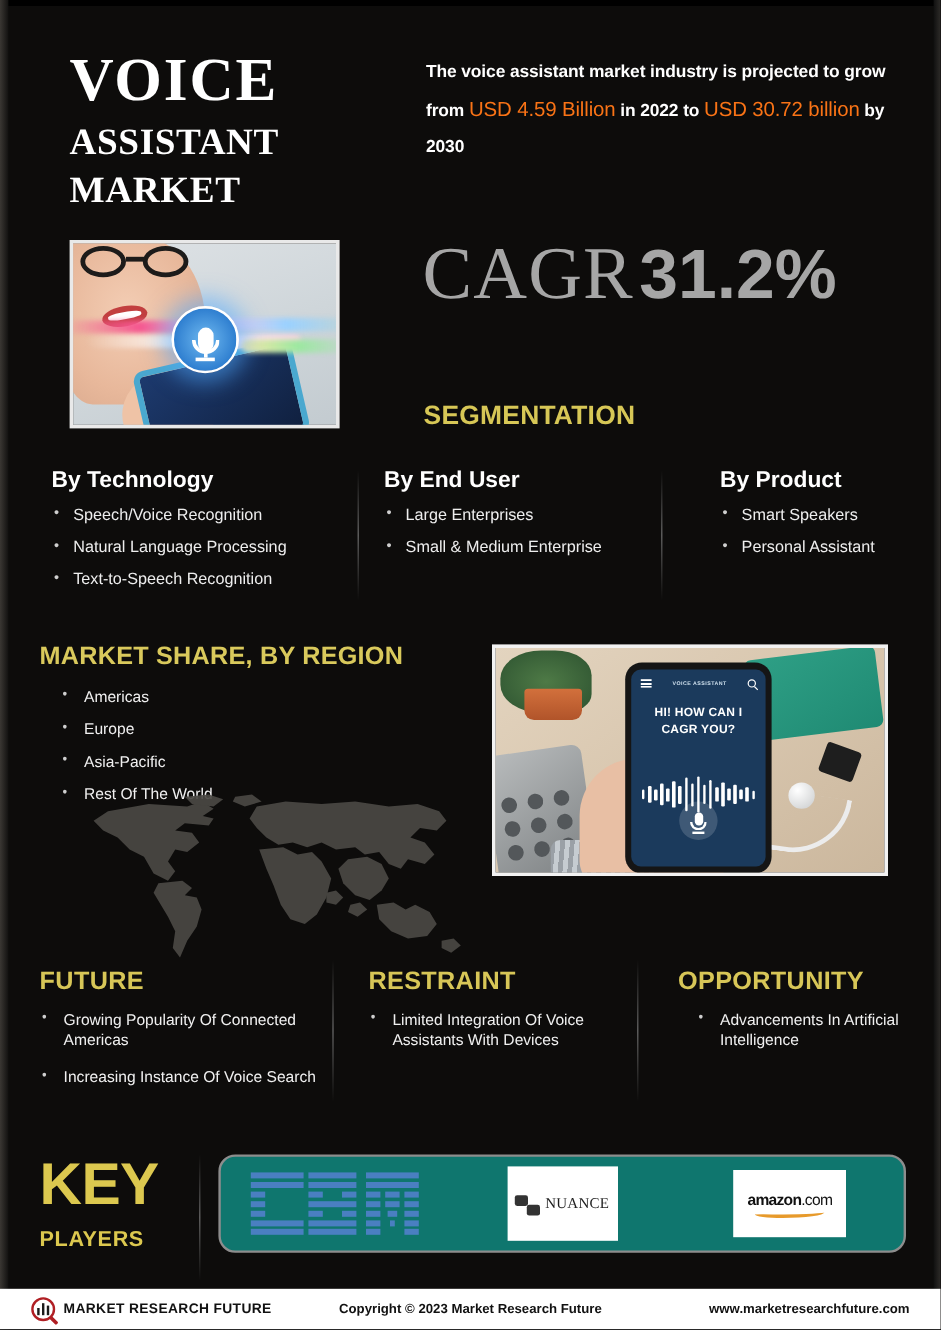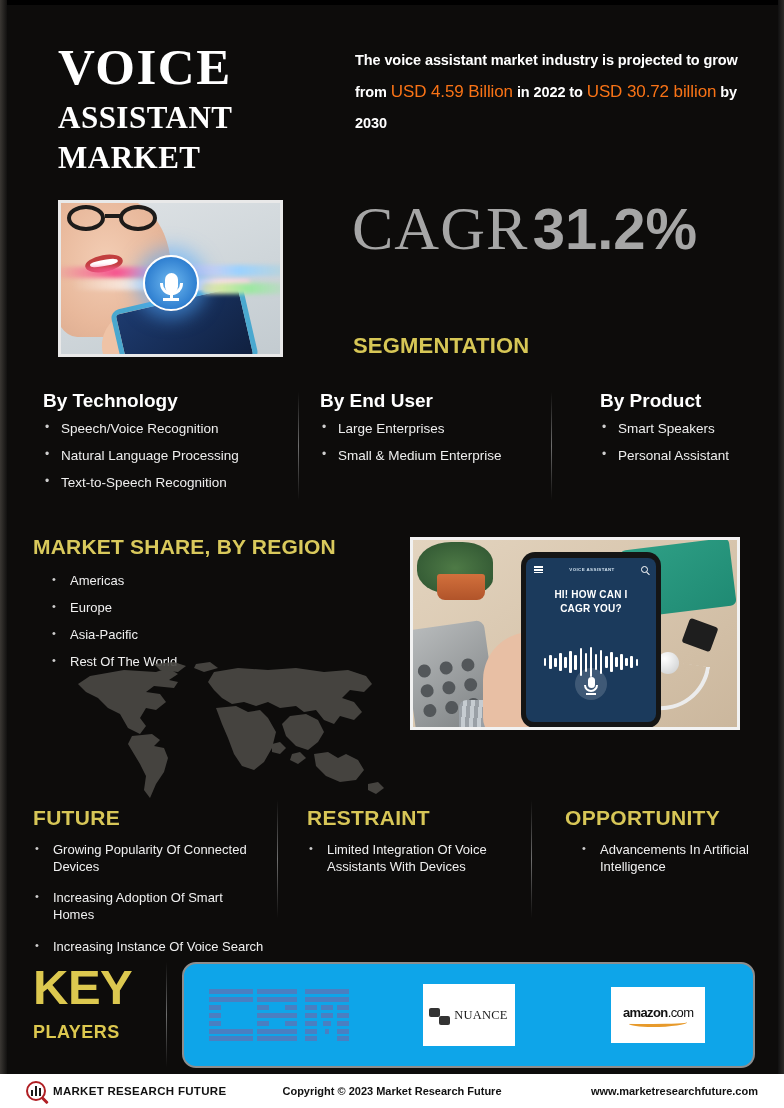--- a/index.html
+++ b/index.html
@@ -144,21 +144,21 @@
   .p2-b1 { right:58px; top:112px; width:22px; height:22px; }
   .p2-b2 { right:96px; top:146px; width:20px; height:20px; }
   .p2-cord { position:absolute; right:30px; top:122px; width:70px; height:50px;
              border-right:4px solid #ececec; border-bottom:4px solid #ececec;
              border-radius:0 0 60px 0; transform:rotate(8deg); }
   .p2-hand { position:absolute; left:70px; top:92px; width:120px; height:106px;
              background:#e8bfa4; border-radius:48px 30px 12px 20px; }
   .p2-sleeve { position:absolute; left:46px; top:160px; width:90px; height:40px;
                background:repeating-linear-gradient(95deg,#9aa0a6 0 4px,#c6ccd1 4px 8px);
                border-radius:8px; }
-  .p2-phone { position:absolute; left:108px; top:12px; width:140px; height:176px;
+  .p2-phone { position:absolute; left:108px; top:12px; width:122px; height:176px;
               background:#151515; border-radius:14px; padding:6px 5px; }
   .p2-screen { width:100%; height:100%; background:#1b3a5c; border-radius:8px;
                position:relative; overflow:hidden; }
   .p2-bar { position:absolute; top:8px; left:0; right:0; display:flex;
             align-items:center; justify-content:space-between; padding:0 8px; }
   .p2-burger { width:9px; height:7px;
                background:linear-gradient(#fff 0 1.6px,transparent 1.6px 3px,
                                           #fff 3px 4.6px,transparent 4.6px 6px,#fff 6px 7px); }
   .p2-apptitle { color:#cfe0ee; font-size:4.4px; letter-spacing:.4px; font-weight:bold; }
   .p2-mag { width:7px; height:7px; border:1.2px solid #fff; border-radius:50%;
@@ -191,22 +191,22 @@
                    color:#cfcfcf; font-size:11px; }
   .vd3 { left:277px; top:800px; height:118px; }
   .vd4 { left:531px; top:800px; height:118px; }
 
   
   .kp-key { position:absolute; left:33px; top:963px; color:#dcc84f;
             font-size:49px; font-weight:bold; letter-spacing:-0.5px; line-height:1; }
   .kp-players { position:absolute; left:33px; top:1022px; color:#dcc84f;
                 font-size:18px; font-weight:bold; letter-spacing:0.5px; }
   .vd5 { left:166px; top:962px; height:105px; }
-  .kp-box { position:absolute; left:182px; top:962px; width:573px; height:106px;
-            border:2px solid #8d8d8d; border-radius:14px; background:#0ea5e9;
+  .kp-box { position:absolute; left:182px; top:962px; width:573px; height:82px;
+            border:2px solid #8d8d8d; border-radius:14px; background:#0f766e;
             display:flex; align-items:center; }
   .kp-slot { flex:1; display:flex; align-items:center; justify-content:center; }
 
   .ibm { display:flex; gap:4px; }
   .ibm .glyph { position:relative; width:44px; height:52px; }
   .ibm .glyph i { position:absolute; left:0; display:block; background:#4a7fc1; }
 
   .logo-card { background:#fff; display:flex; align-items:center;
                justify-content:center; }
   .nuance { width:92px; height:62px; }
@@ -399,22 +399,21 @@
         </div>
       </div>
     </div>
   </div>
 
   <div class="vdiv vd3"></div>
   <div class="vdiv vd4"></div>
 
   <div class="dro-h" style="left:33px; top:806px">FUTURE</div>
   <div class="dro-list" style="left:33px; top:841px; width:232px">
-    <div class="dro-li">Growing Popularity Of Connected Devices</div>
-    <div class="dro-li">Increasing Adoption Of Smart Homes</div>
+    <div class="dro-li">Growing Popularity Of Connected Americas</div>
     <div class="dro-li">Increasing Instance Of Voice Search</div>
   </div>
 
   <div class="dro-h" style="left:307px; top:806px">RESTRAINT</div>
   <div class="dro-list" style="left:307px; top:841px; width:215px">
     <div class="dro-li">Limited Integration Of Voice Assistants With Devices</div>
   </div>
 
   <div class="dro-h" style="left:565px; top:806px">OPPORTUNITY</div>
   <div class="dro-list" style="left:580px; top:841px; width:190px">

